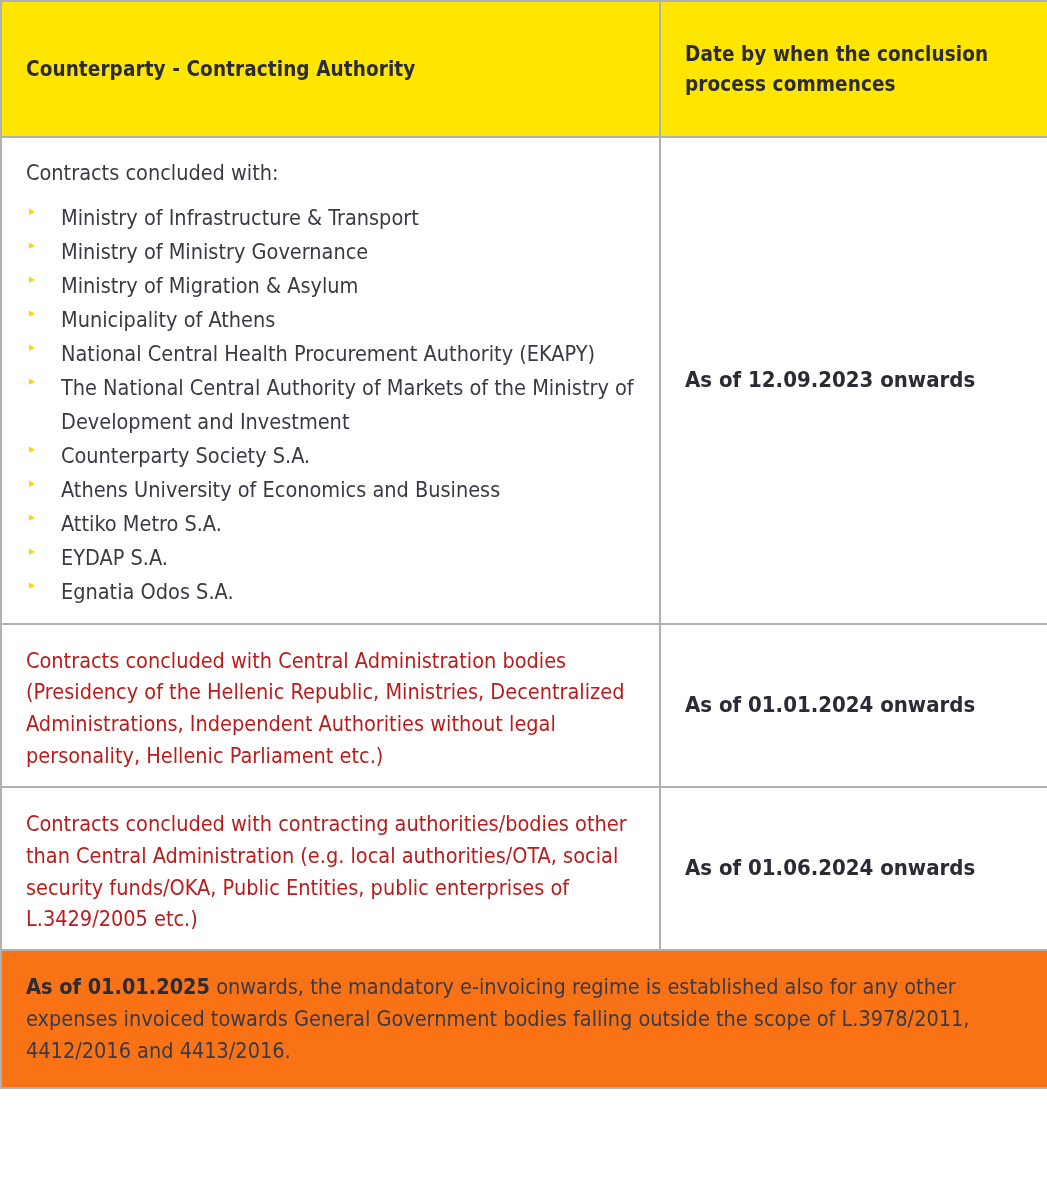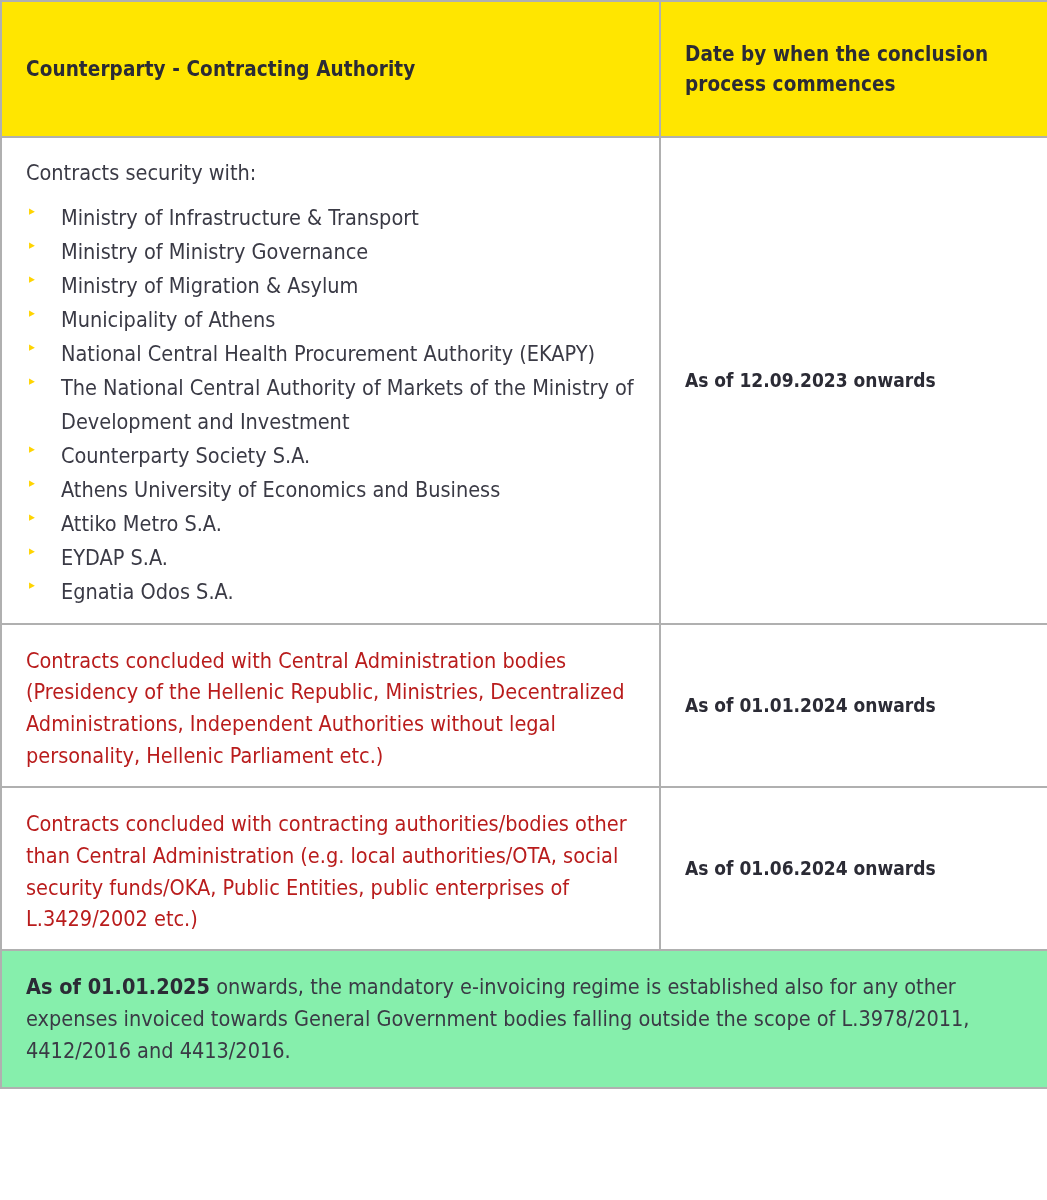--- a/index.html
+++ b/index.html
@@ -93,38 +93,38 @@
     top: 0;
     color: #ffd400;
     font-size: 13px;
     line-height: 1.58;
   }
   .item-label { display: inline; text-align: center; }
 
   .date-text {
     font-family: "DejaVu Sans Condensed", "Liberation Sans", sans-serif;
     font-weight: bold;
-    font-size: 19px;
+    font-size: 22px;
     line-height: 1.48;
     color: #2b2b35;
     display: block;
   }
 
   .para-text {
     font-size: 21.5px;
     line-height: 1.48;
     color: #b91c1c;
     margin: 0;
     font-weight: normal;
   }
 
   
   td.footer-cell {
     border: 2px solid #b0b0b0;
-    background: #86efac;
+    background: #f97316;
     vertical-align: middle;
     padding: 20px 26px 20px 24px;
     box-sizing: border-box;
     height: 136px;
   }
   .footer-text {
     font-size: 21.5px;
     line-height: 1.48;
     color: #3a3a45;
     margin: 0;
@@ -151,21 +151,21 @@
         </th>
         <th class="header-cell-right">
           <span class="header-text">Date by when the conclusion process commences</span>
         </th>
       </tr>
     </thead>
     <tbody>
 
       <tr>
         <td class="body-cell cell-criteria">
-          <p class="lead-text">Contracts security with:</p>
+          <p class="lead-text">Contracts concluded with:</p>
           <ul class="authority-list">
             <li class="authority-item">
               <span class="bullet-marker">▸</span>
               <span class="item-label">Ministry of Infrastructure &amp; Transport</span>
             </li>
             <li class="authority-item">
               <span class="bullet-marker">▸</span>
               <span class="item-label">Ministry of Ministry Governance</span>
             </li>
             <li class="authority-item">
@@ -215,21 +215,21 @@
         <td class="body-cell cell-criteria">
           <p class="para-text">Contracts concluded with Central Administration bodies (Presidency of the Hellenic Republic, Ministries, Decentralized Administrations, Independent Authorities without legal personality, Hellenic Parliament etc.)</p>
         </td>
         <td class="body-cell cell-date">
           <span class="date-text">As of 01.01.2024 onwards</span>
         </td>
       </tr>
 
       <tr>
         <td class="body-cell cell-criteria">
-          <p class="para-text">Contracts concluded with contracting authorities/bodies other than Central Administration (e.g. local authorities/OTA, social security funds/OKA, Public Entities, public enterprises of L.3429/2002 etc.)</p>
+          <p class="para-text">Contracts concluded with contracting authorities/bodies other than Central Administration (e.g. local authorities/OTA, social security funds/OKA, Public Entities, public enterprises of L.3429/2005 etc.)</p>
         </td>
         <td class="body-cell cell-date">
           <span class="date-text">As of 01.06.2024 onwards</span>
         </td>
       </tr>
 
       <tr>
         <td class="footer-cell" colspan="2">
           <p class="footer-text"><span class="footer-strong">As of 01.01.2025</span><span> onwards, the mandatory e-invoicing regime is established also for any other expenses invoiced towards General Government bodies falling outside the scope of L.3978/2011, 4412/2016 and 4413/2016.</span></p>
         </td>

